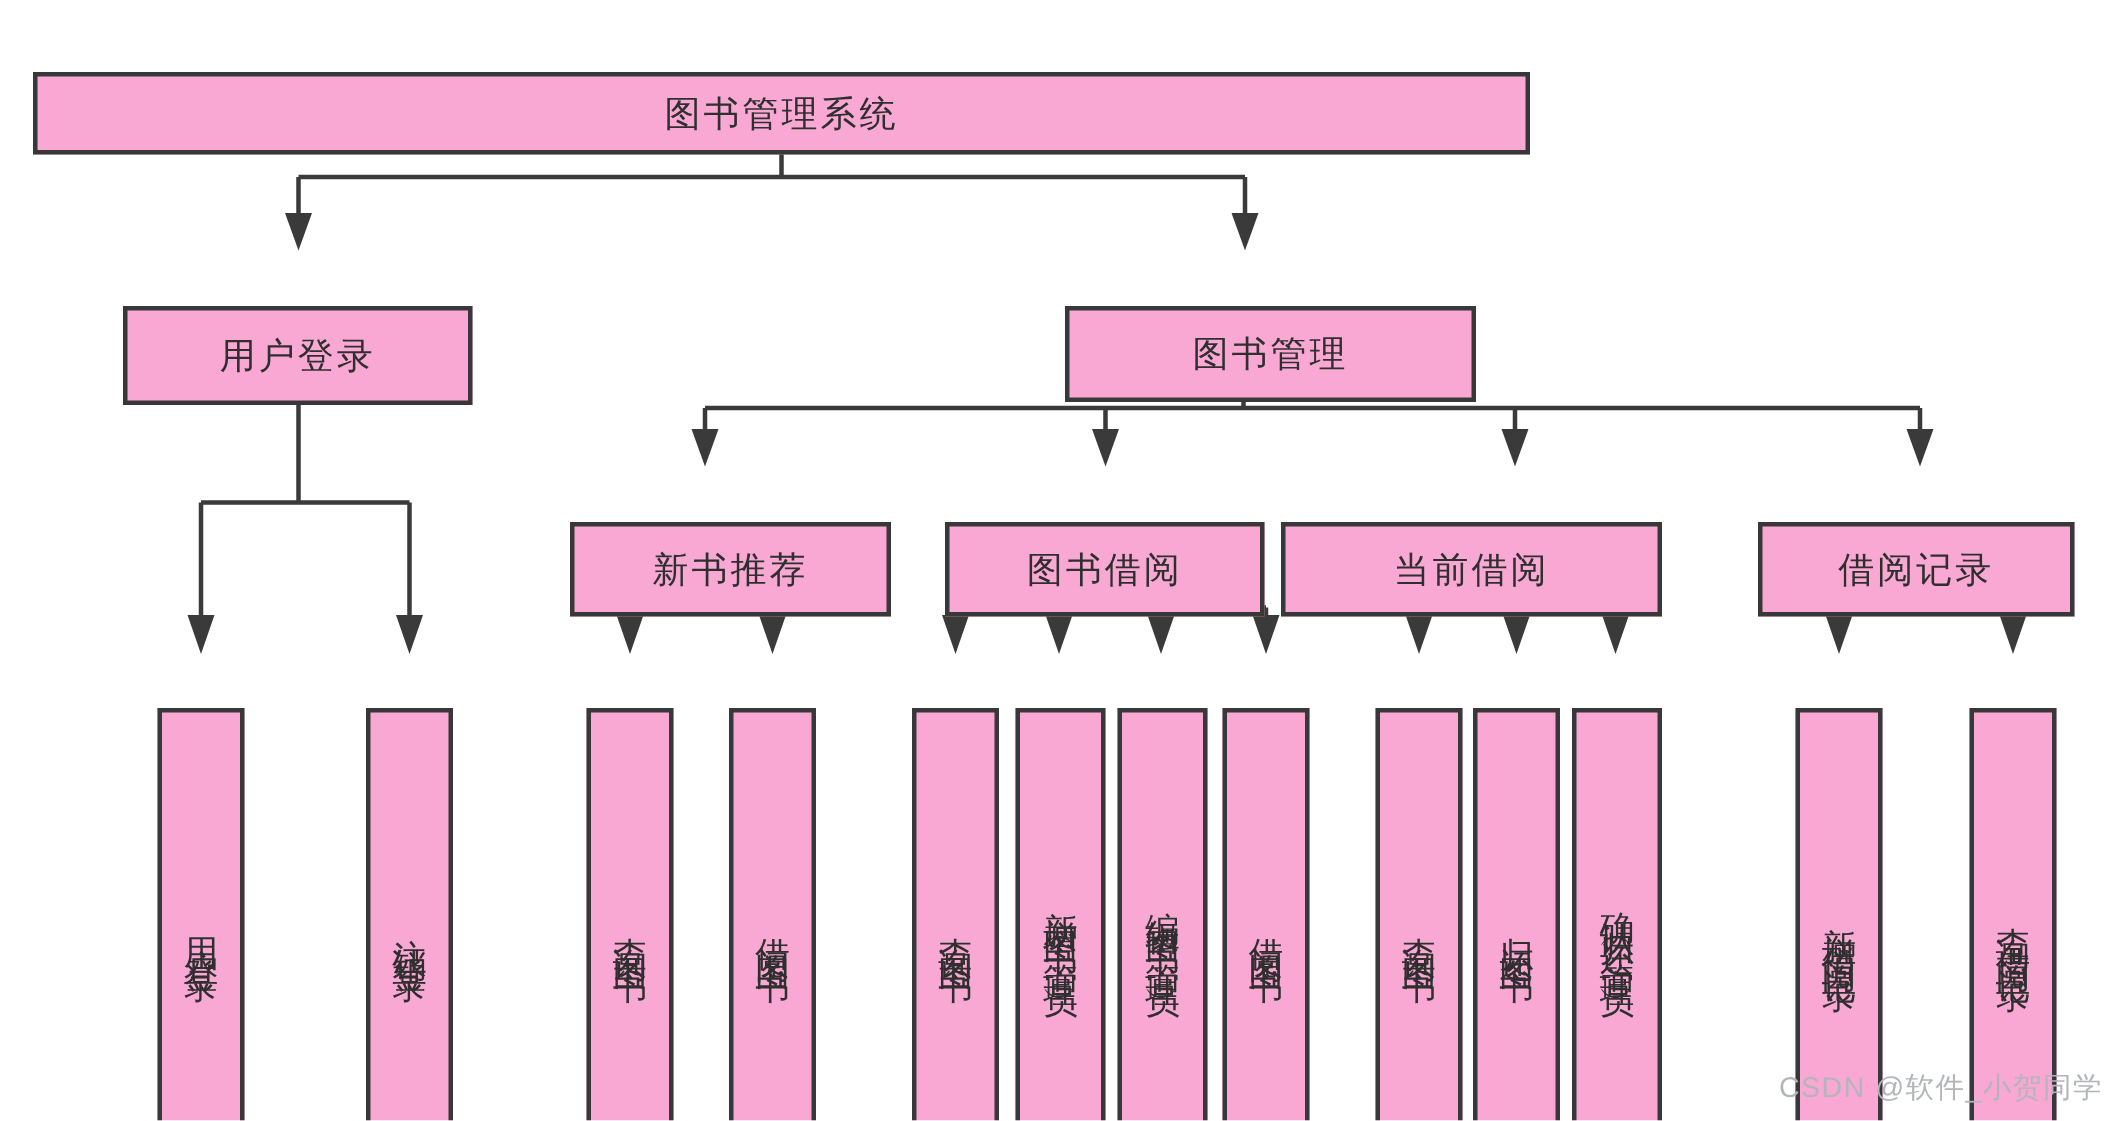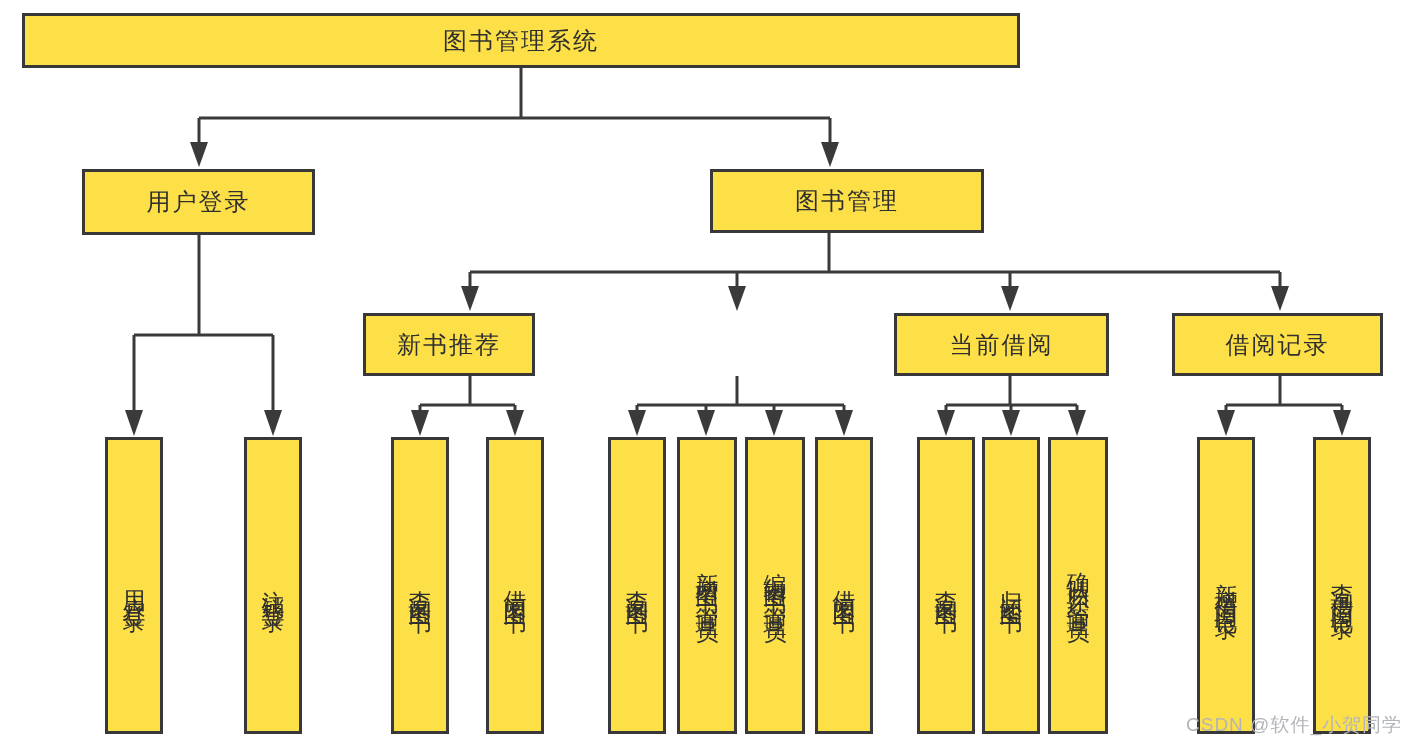--- a/index.html
+++ b/index.html
@@ -10,45 +10,46 @@
     font-family:"Liberation Sans","DejaVu Sans",sans-serif;
     overflow:hidden;
   }
   .connectors{
     position:absolute;left:0;top:0;width:1405px;height:747px;
     color:var(--line,#3a3a3a);
   }
   .box{
     position:absolute;
     box-sizing:border-box;
-    background:#fde047;
+    background:#f9a8d4;
     border:3px solid var(--box-border,#383838);
     color:var(--text,#2f2f2f);
     display:flex;align-items:center;justify-content:center;
     text-align:center;
+    margin-top:35px;
   }
   .hbox{font-size:24px;letter-spacing:2px;white-space:nowrap;}
   .vbox{
     writing-mode:vertical-rl;
     text-orientation:mixed;
     font-size:23px;
     letter-spacing:7px;
     line-height:1;
     top:437px;height:297px;width:58px;
   }
   
   .n-root{left:22px;top:13px;width:998px;height:55px;}
   
   .n-login{left:82px;top:169px;width:233px;height:66px;}
   .n-mgmt{left:710px;top:169px;width:274px;height:64px;}
   
   .l3{top:313px;height:63px;}
-  .n-recommend{left:363px;width:172px;}
+  .n-recommend{left:380px;width:214px;}
   .n-borrow{left:630px;width:213px;}
-  .n-current{left:894px;width:215px;}
+  .n-current{left:854px;width:254px;}
   .n-records{left:1172px;width:211px;}
   
   .n-leaf-login{left:105px;}
   .n-leaf-logout{left:244px;}
   .n-rec-query{left:391px;}
   .n-rec-borrow{left:486px;}
   .n-bor-query{left:608px;}
   .n-bor-add{left:677px;width:60px;}
   .n-bor-edit{left:745px;width:60px;}
   .n-bor-borrow{left:815px;}
@@ -100,20 +101,21 @@
       <polygon points="1333,410 1351,410 1342,436"></polygon>
     </g>
   </svg>
 
   <div class="box hbox n-root">图书管理系统</div>
 
   <div class="box hbox n-login">用户登录</div>
   <div class="box hbox n-mgmt">图书管理</div>
 
   <div class="box hbox l3 n-recommend">新书推荐</div>
+  <div class="box hbox l3 n-borrow">图书借阅</div>
   <div class="box hbox l3 n-current">当前借阅</div>
   <div class="box hbox l3 n-records">借阅记录</div>
 
   <div class="box vbox n-leaf-login">用户登录</div>
   <div class="box vbox n-leaf-logout">注销登录</div>
 
   <div class="box vbox n-rec-query">查询图书</div>
   <div class="box vbox n-rec-borrow">借阅图书</div>
 
   <div class="box vbox n-bor-query">查询图书</div>

